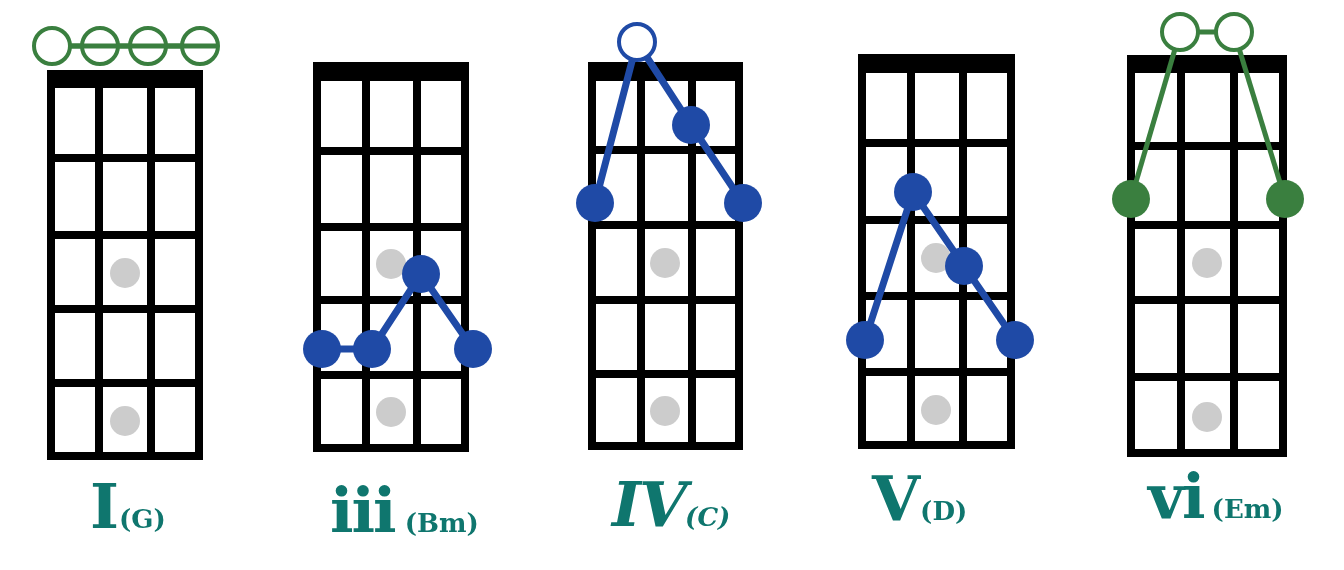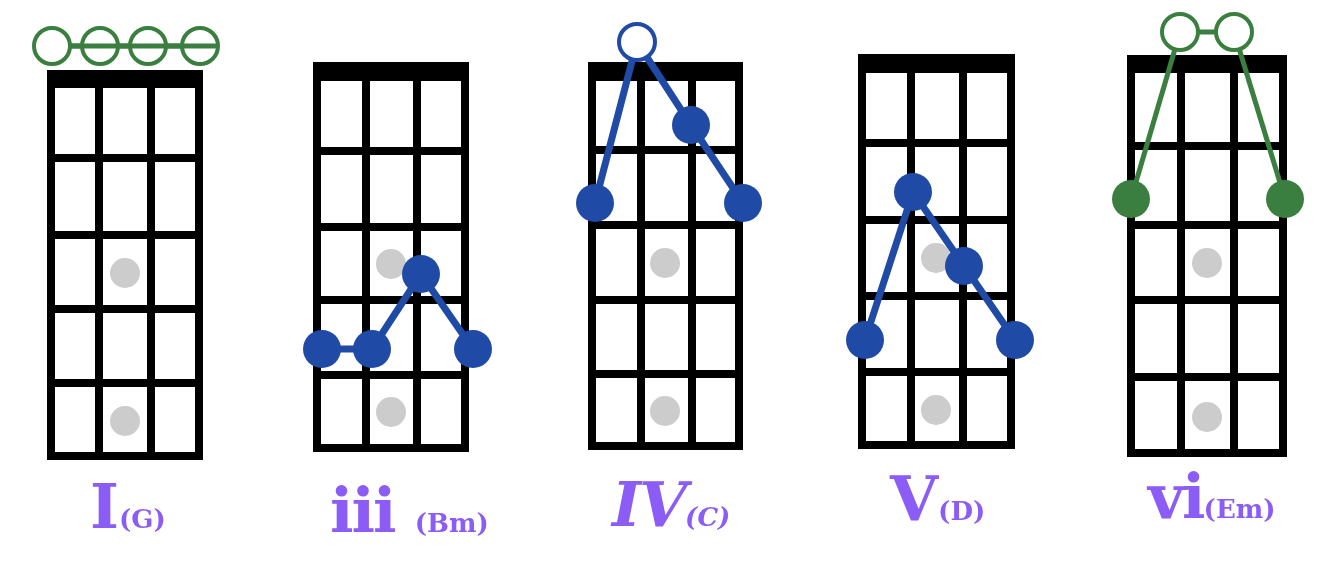--- a/index.html
+++ b/index.html
@@ -3,21 +3,21 @@
 <meta charset="utf-8">
 <style>
   html, body { margin: 0; padding: 0; background: #ffffff; }
   body { width: 1344px; height: 570px; overflow: hidden; position: relative; }
   #stage { position: absolute; left: 0; top: 0; width: 1344px; height: 570px; }
   .label-wrap {
     position: absolute;
     white-space: nowrap;
     font-family: "DejaVu Serif", serif;
     font-weight: bold;
-    color: #8b5cf6;
+    color: #0f766e;
     line-height: 1;
   }
   .roman { font-size: 62px; letter-spacing: -2px; }
   .chord { font-size: 26px; }
 </style>
 </head>
 <body>
 
 <svg id="stage" xmlns="http://www.w3.org/2000/svg" width="1344" height="570" viewBox="0 0 1344 570">
   <rect x="0" y="0" width="1344" height="570" fill="#ffffff"></rect>
@@ -113,24 +113,24 @@
         <circle cx="1285" cy="199" r="19" fill="#3a7f3f"></circle>
       </g>
     </g>
 </svg>
 
 <div id="labels">
   <div class="label-wrap" style="left: 90px; top: 476px;">
     <span class="roman">I</span><span class="chord" style="margin-left: 2px;">(G)</span>
   </div>
   <div class="label-wrap" style="left: 330px; top: 480px;">
-    <span class="roman">iii</span><span class="chord" style="margin-left: 20px;">(Bm)</span>
+    <span class="roman">iii</span><span class="chord" style="margin-left: 10px;">(Bm)</span>
   </div>
   <div class="label-wrap" style="left: 612px; top: 474px; font-style: italic;">
     <span class="roman">IV</span><span class="chord" style="margin-left: 0px;">(C)</span>
   </div>
-  <div class="label-wrap" style="left: 890px; top: 468px;">
+  <div class="label-wrap" style="left: 872px; top: 468px;">
     <span class="roman">V</span><span class="chord" style="margin-left: 2px;">(D)</span>
   </div>
   <div class="label-wrap" style="left: 1148px; top: 466px;">
-    <span class="roman">vi</span><span class="chord" style="margin-left: 0px;">(Em)</span>
+    <span class="roman">vi</span><span class="chord" style="margin-left: 8px;">(Em)</span>
   </div>
 </div>
 
 </body></html>

